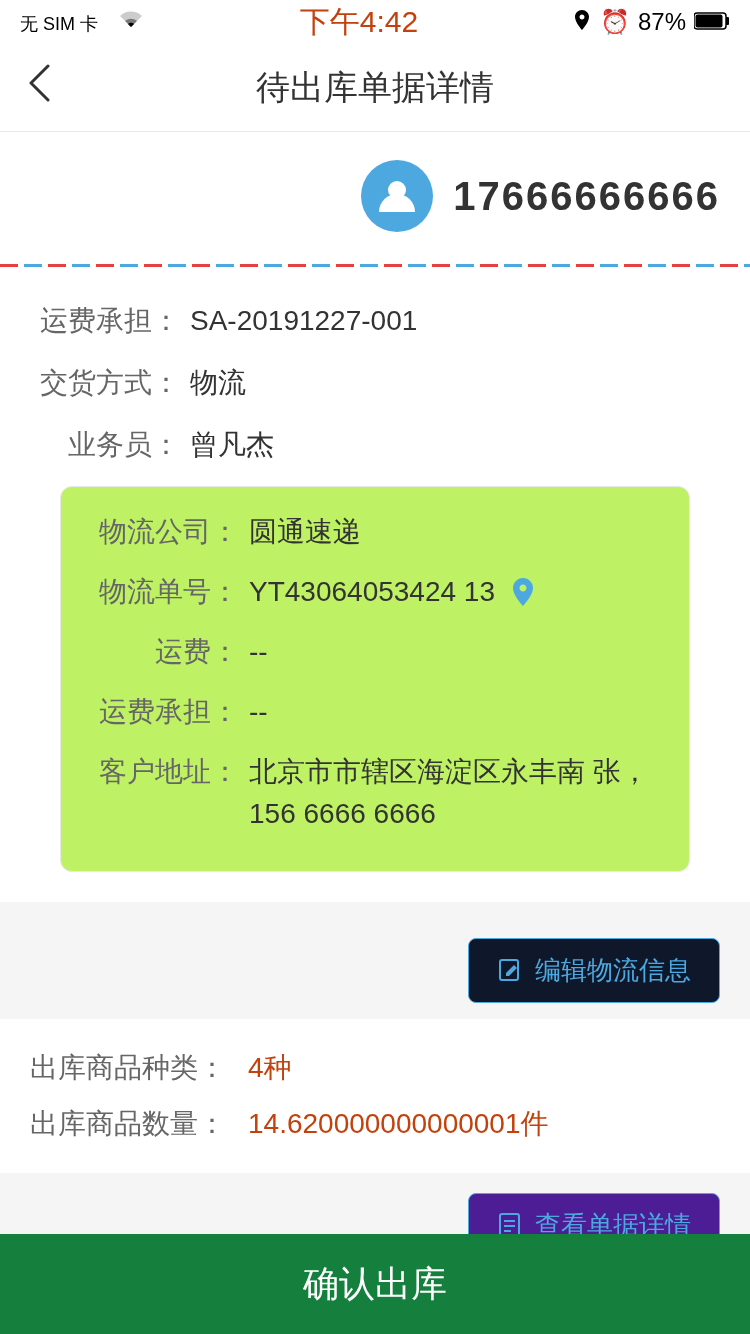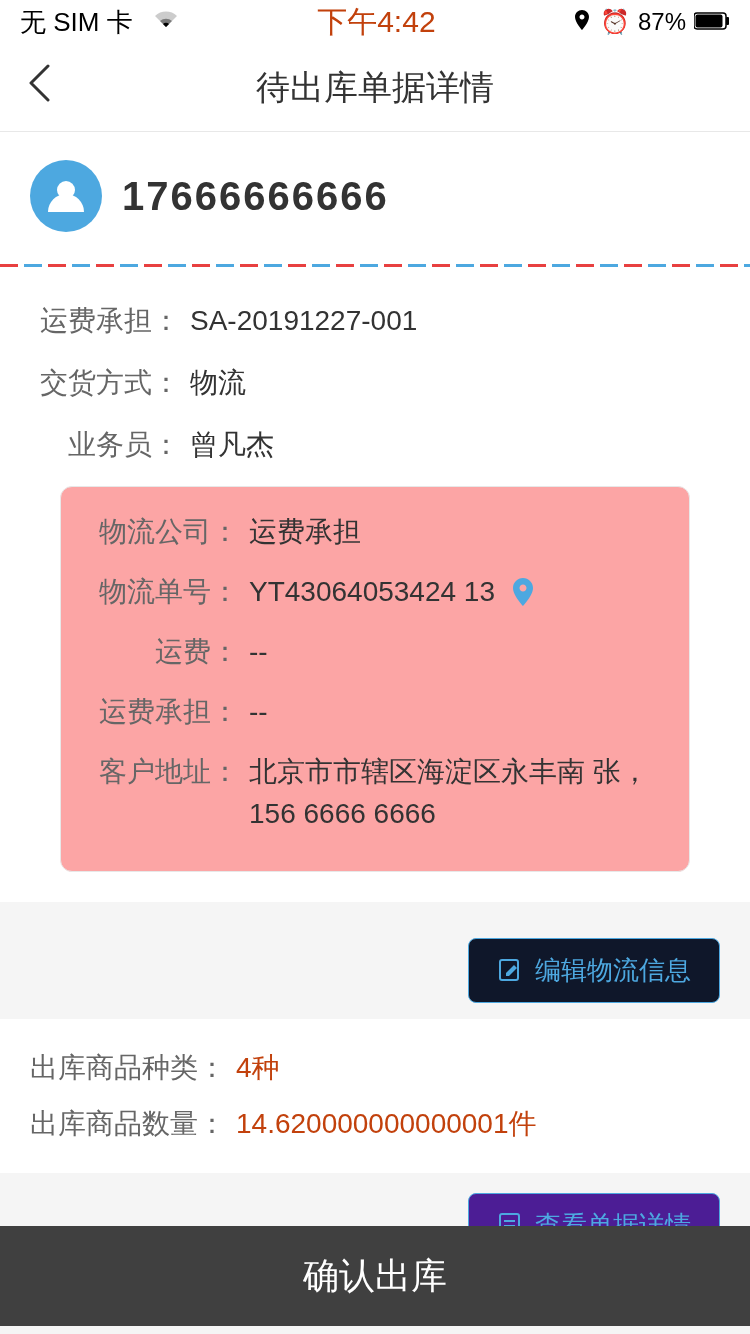--- a/index.html
+++ b/index.html
@@ -18,24 +18,24 @@
       width: 750px;
       height: 44px;
       background: white;
       display: flex;
       align-items: center;
       justify-content: space-between;
       padding: 0 20px;
       font-size: 28px;
     }
     .status-left {
-      font-size: 26px;
+      font-size: 18px;
       color: #000;
       display: flex;
-      align-items: center;
+      align-items: flex-end;
       gap: 18px;
     }
     .status-center {
       font-size: 30px;
       font-weight: 500;
       color: #c2410c;
     }
     .status-right {
       display: flex;
       align-items: center;
@@ -69,20 +69,21 @@
     }
 
     
     .customer-card {
       background: white;
       padding: 28px 30px;
       display: flex;
       align-items: center;
       gap: 20px;
       margin-bottom: 0;
+      justify-content: flex-end;
     }
     .avatar {
       width: 72px;
       height: 72px;
       background: #4da8e0;
       border-radius: 50%;
       display: flex;
       align-items: center;
       justify-content: center;
       flex-shrink: 0;
@@ -148,21 +149,21 @@
       line-height: 1.5;
     }
     .info-value {
       color: #333;
       flex: 1;
       line-height: 1.5;
     }
 
     
     .logistics-card {
-      background: #fca5a5;
+      background: #bef264;
       border: 1px solid #e8e8e8;
       border-radius: 12px;
       margin: 20px 30px 0;
       padding: 24px 28px;
     }
     .logistics-row {
       display: flex;
       align-items: flex-start;
       margin-bottom: 18px;
       font-size: 28px;
@@ -229,20 +230,21 @@
     
     .goods-section {
       background: white;
       padding: 30px 30px;
     }
     .goods-row {
       display: flex;
       align-items: center;
       margin-bottom: 18px;
       font-size: 28px;
+      gap: 12px;
     }
     .goods-row:last-child {
       margin-bottom: 0;
     }
     .goods-label {
       color: #666;
       min-width: 200px;
       text-align: right;
       flex-shrink: 0;
       padding-right: 10px;
@@ -277,25 +279,25 @@
 
     
     .empty-space {
       height: 200px;
       background: #f5f5f5;
     }
 
     
     .bottom-bar {
       position: fixed;
-      bottom: 8px;
+      bottom: 0;
       left: 0;
       width: 750px;
       height: 100px;
-      background: #404040;
+      background: #15803d;
       display: flex;
       align-items: center;
       justify-content: center;
       cursor: pointer;
     }
     .confirm-btn-text {
       font-size: 36px;
       color: white;
       font-weight: 500;
     }
@@ -364,21 +366,21 @@
     <span class="info-value">物流</span>
   </div>
   <div class="info-row">
     <span class="info-label">业务员：</span>
     <span class="info-value">曾凡杰</span>
   </div>
 
   <div class="logistics-card">
     <div class="logistics-row">
       <span class="logistics-label">物流公司：</span>
-      <span class="logistics-value">运费承担</span>
+      <span class="logistics-value">圆通速递</span>
     </div>
     <div class="logistics-row">
       <span class="logistics-label">物流单号：</span>
       <span class="logistics-value">
         <span>YT43064053424 13</span>
         <span class="location-icon">
           <svg viewBox="0 0 32 32" fill="#4da8e0">
             <path d="M16 2C10.48 2 6 6.48 6 12c0 7.5 10 18 10 18s10-10.5 10-18c0-5.52-4.48-10-10-10zm0 13.5c-1.93 0-3.5-1.57-3.5-3.5s1.57-3.5 3.5-3.5 3.5 1.57 3.5 3.5-1.57 3.5-3.5 3.5z"></path>
           </svg>
         </span>

